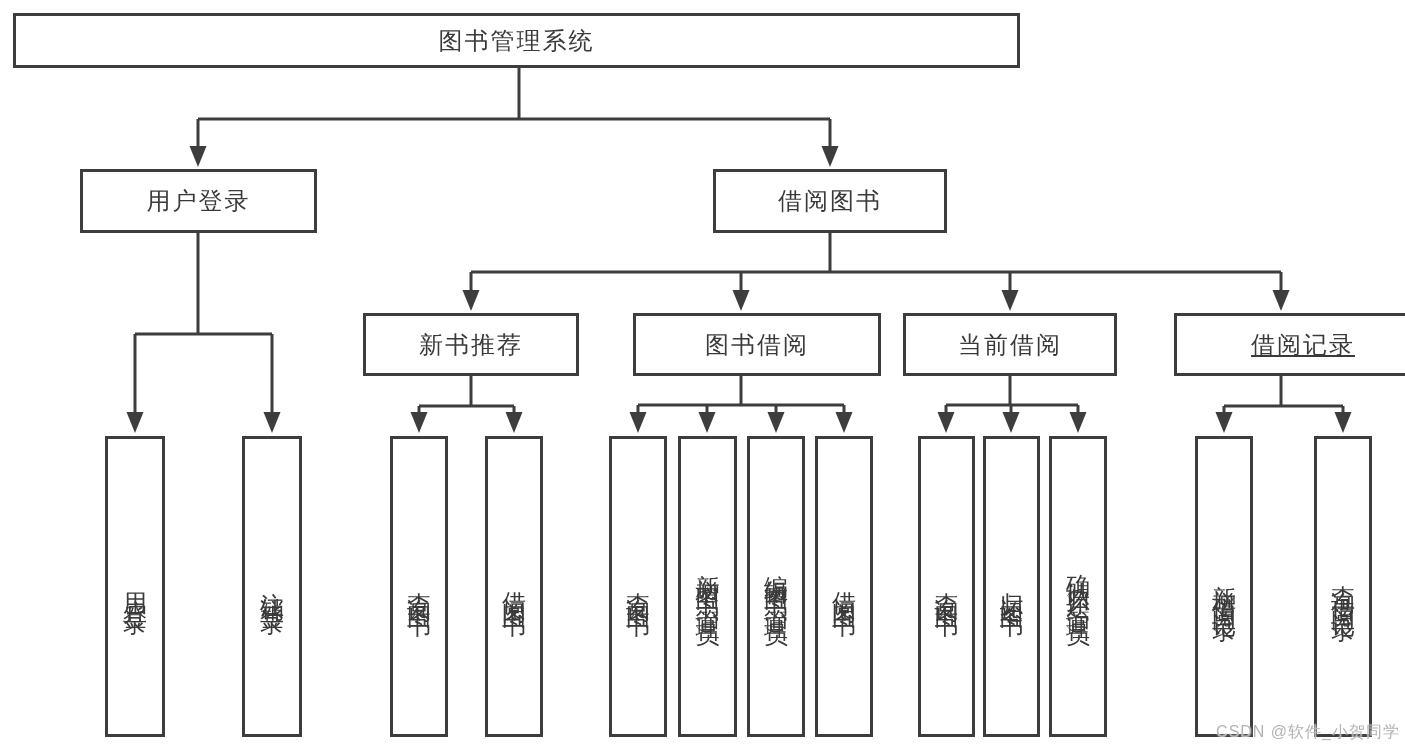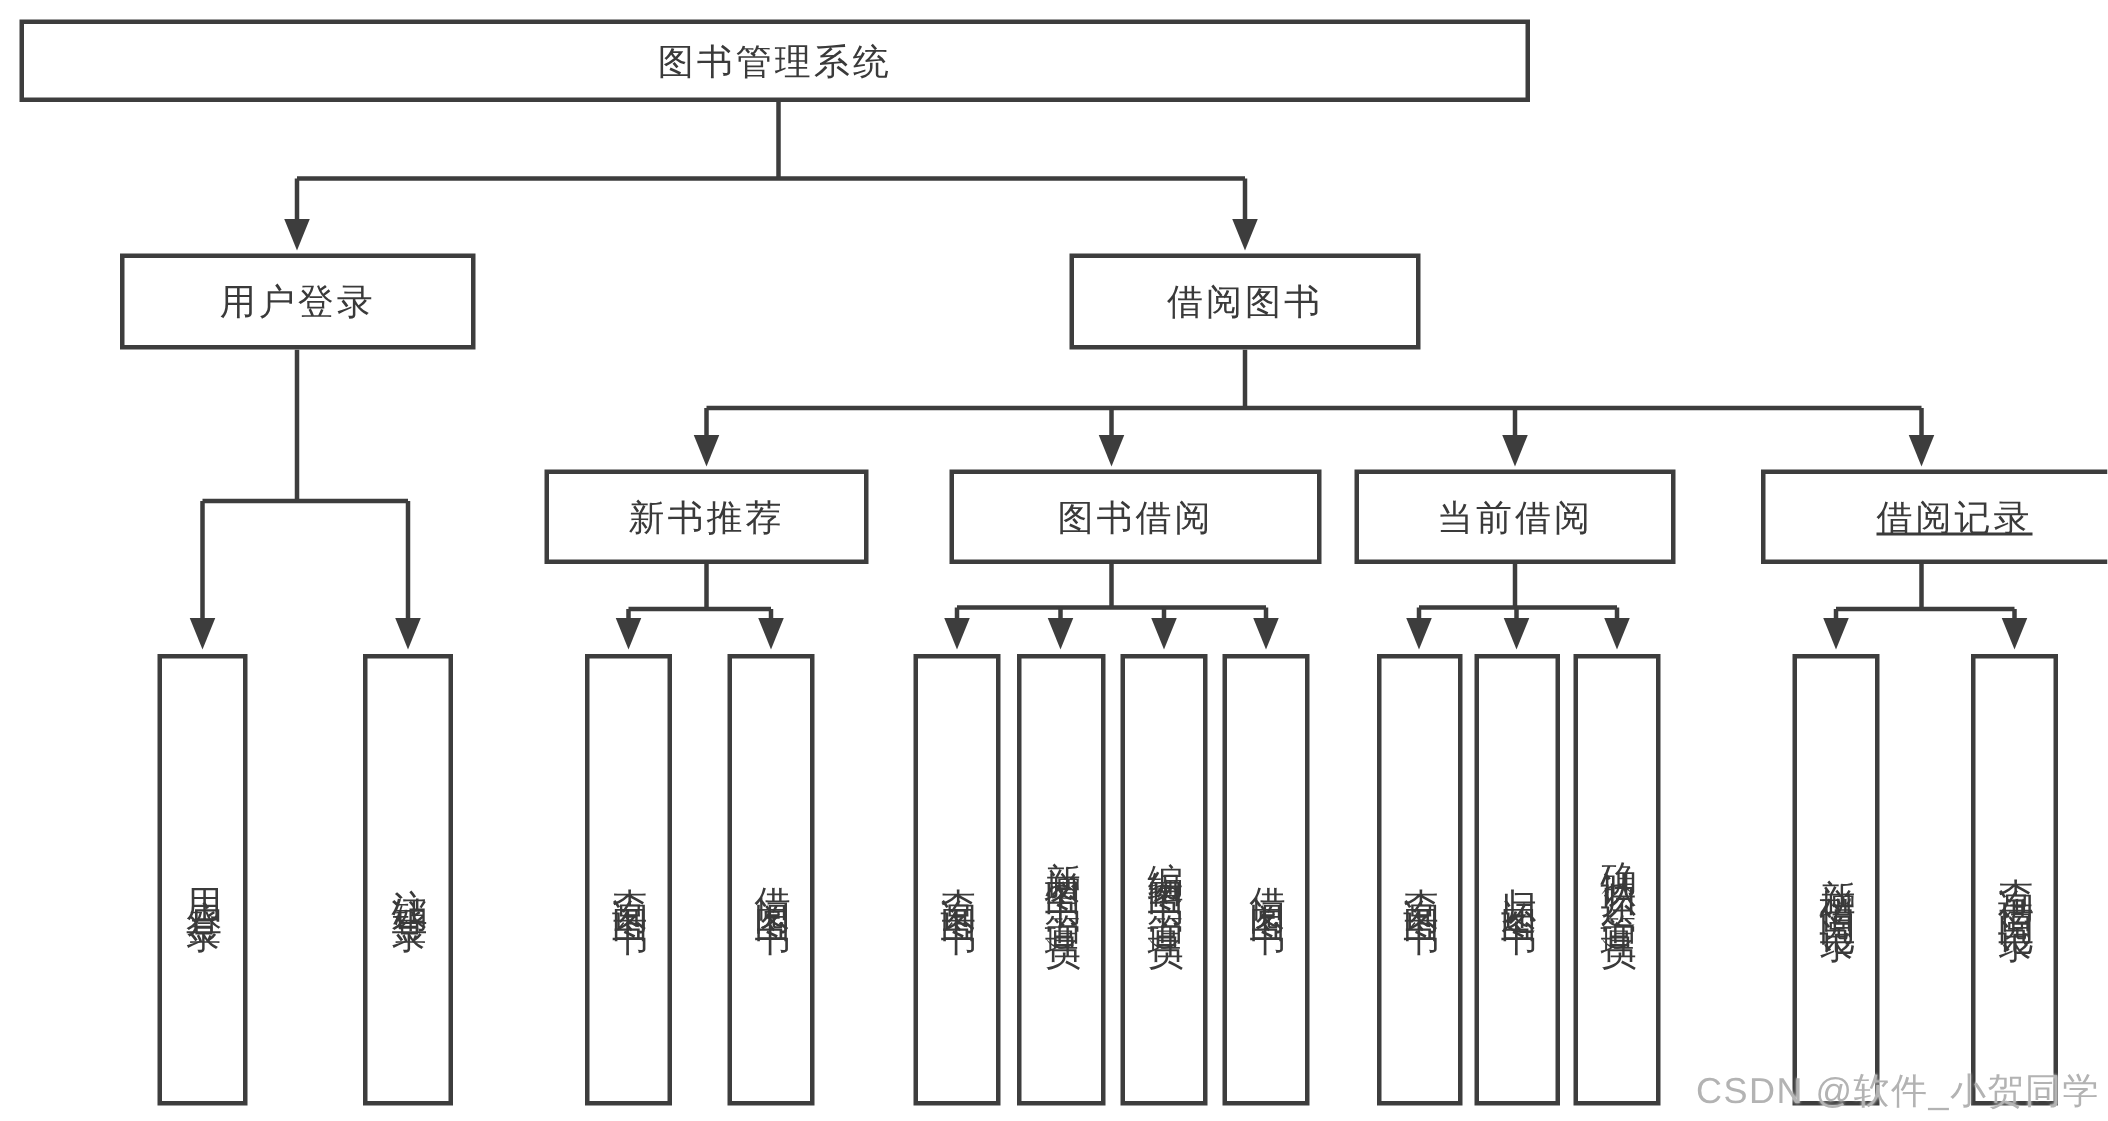--- a/index.html
+++ b/index.html
@@ -47,21 +47,21 @@
     writing-mode: vertical-rl;
     text-orientation: mixed;
     letter-spacing: 7px;
     line-height: 1;
     white-space: nowrap;
   }
   .watermark {
     position: absolute;
     right: 5px;
     bottom: 4px;
-    font-size: 24px;
+    font-size: 16px;
     letter-spacing: 1px;
     color: var(--watermark, #b3b3b3);
     text-shadow: 0 0 2px #ffffff;
     z-index: 5;
     white-space: nowrap;
   }
 </style>
 </head>
 <body>
 

